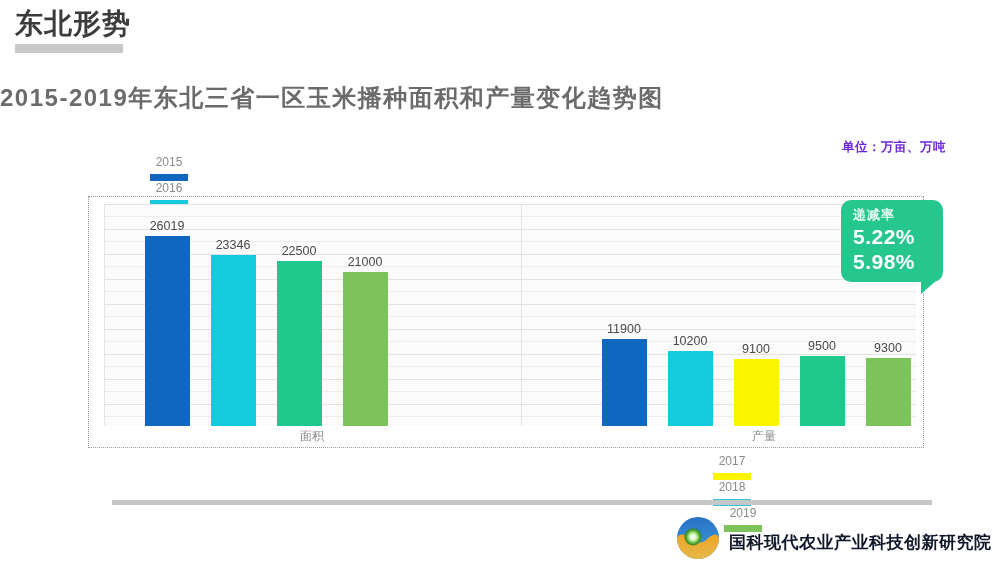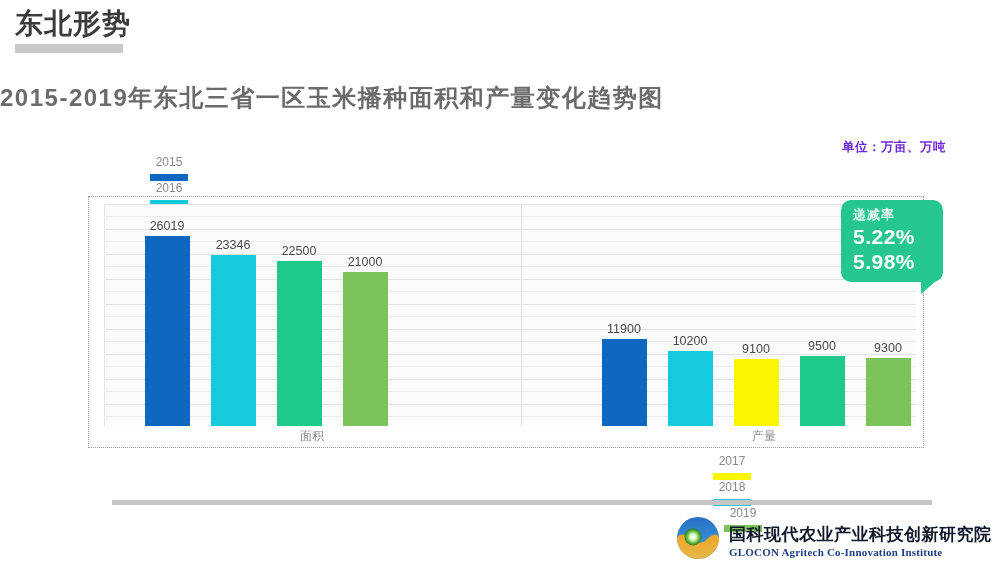--- a/index.html
+++ b/index.html
@@ -377,15 +377,14 @@
         <stop offset="0%" stop-color="#f0a525"></stop>
         <stop offset="100%" stop-color="#e4b84a"></stop>
       </linearGradient>
     </defs>
     <circle cx="22" cy="22" r="21" fill="url(#skyBlue)"></circle>
     <path d="M1 22 C8 10, 20 34, 30 24 C36 18, 41 16, 43 22 C43 33.6, 33.6 43, 22 43 C10.4 43, 1 33.6, 1 22 Z" fill="url(#goldEarth)"></path>
     <circle cx="17" cy="21" r="8.5" fill="url(#coreGlow)"></circle>
   </svg>
   <div>
     <div id="brand-cn">国科现代农业产业科技创新研究院</div>
-    <div id="brand-en">GLOCON Agritech  Co-Innovation Institute</div>
   </div>
 </div>
 
 </body></html>

